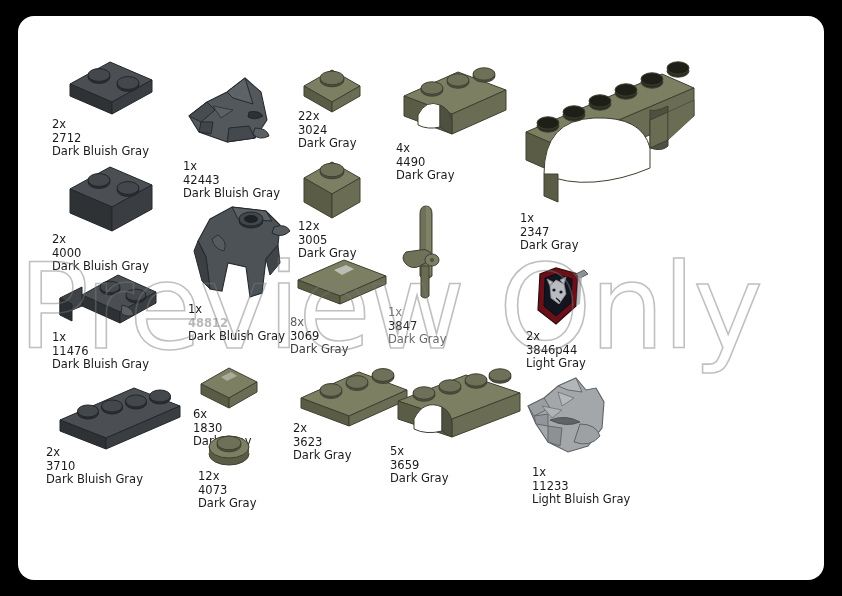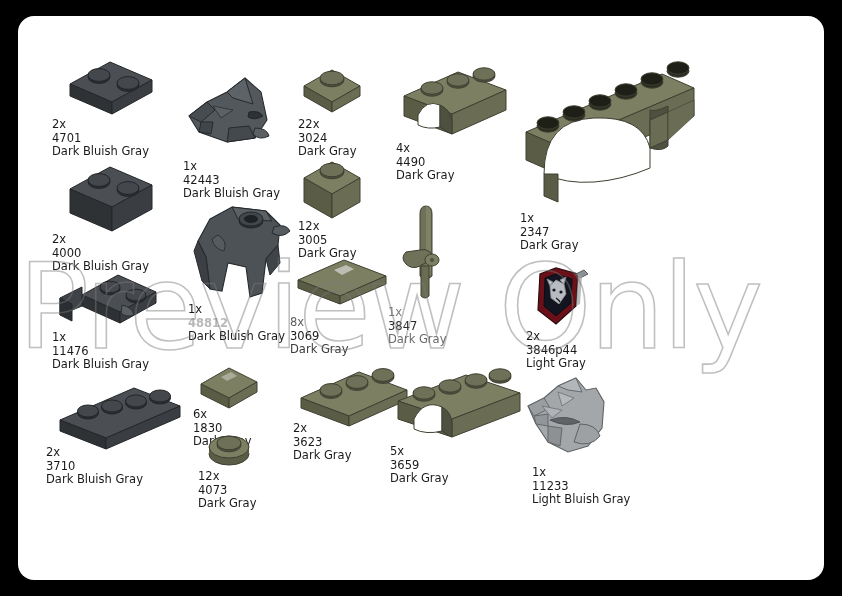--- a/index.html
+++ b/index.html
@@ -72,21 +72,21 @@
             <path d="M60 48 L60 60 L100 38 L100 26 Z" fill="#3a3e42" stroke="#24272a" stroke-width="1"></path>
             <ellipse cx="47" cy="23" rx="11" ry="6.4" fill="#2b2f33" stroke="#22262a" stroke-width="1"></ellipse>
             <ellipse cx="47" cy="21" rx="11" ry="6.4" fill="#44484c" stroke="#22262a" stroke-width="1"></ellipse>
             <ellipse cx="76" cy="31" rx="11" ry="6.4" fill="#2b2f33" stroke="#22262a" stroke-width="1"></ellipse>
             <ellipse cx="76" cy="29" rx="11" ry="6.4" fill="#44484c" stroke="#22262a" stroke-width="1"></ellipse>
           </g>
         </svg>
       </div>
       <div class="lbl" style="margin-top:4px;">
         <span class="qt">2x</span>
-        <span class="pn">4701</span>
+        <span class="pn">2712</span>
         <span class="cl">Dark Bluish Gray</span>
       </div>
     </div>
 
     <div class="entry" style="left:34px; top:145px;">
       <div class="art" style="width:110px;height:70px;">
         <svg width="110" height="72" viewBox="0 0 110 72">
           <path d="M18 28 L58 6 L100 24 L60 46 Z" fill="#4b4f54" stroke="#24272a" stroke-width="1"></path>
           <path d="M18 28 L18 52 L60 70 L60 46 Z" fill="#2e3235" stroke="#24272a" stroke-width="1"></path>
           <path d="M60 46 L60 70 L100 48 L100 24 Z" fill="#3a3e42" stroke="#24272a" stroke-width="1"></path>
@@ -226,21 +226,21 @@
     <div class="entry" style="left:280px; top:48px;">
       <div class="art" style="width:66px;height:44px;">
         <svg width="68" height="46" viewBox="0 0 68 46">
           <path d="M6 22 L34 6 L62 22 L34 38 Z" fill="#7d7f63" stroke="#3f4031" stroke-width="1"></path>
           <path d="M6 22 L6 32 L34 48 L34 38 Z" fill="#5a5c46" stroke="#3f4031" stroke-width="1"></path>
           <path d="M34 38 L34 48 L62 32 L62 22 Z" fill="#6a6c53" stroke="#3f4031" stroke-width="1"></path>
           <ellipse cx="34" cy="16" rx="12" ry="6.8" fill="#4e5040" stroke="#3f4031" stroke-width="1"></ellipse>
           <ellipse cx="34" cy="14" rx="12" ry="6.8" fill="#6e7057" stroke="#3f4031" stroke-width="1"></ellipse>
         </svg>
       </div>
-      <div class="lbl" style="margin-top:10px;">
+      <div class="lbl" style="margin-top:2px;">
         <span class="qt">22x</span>
         <span class="pn">3024</span>
         <span class="cl">Dark Gray</span>
       </div>
     </div>
 
     <div class="entry" style="left:280px; top:140px;">
       <div class="art" style="width:66px;height:62px;">
         <svg width="68" height="64" viewBox="0 0 68 64">
           <path d="M6 22 L34 6 L62 22 L34 38 Z" fill="#7d7f63" stroke="#3f4031" stroke-width="1"></path>

